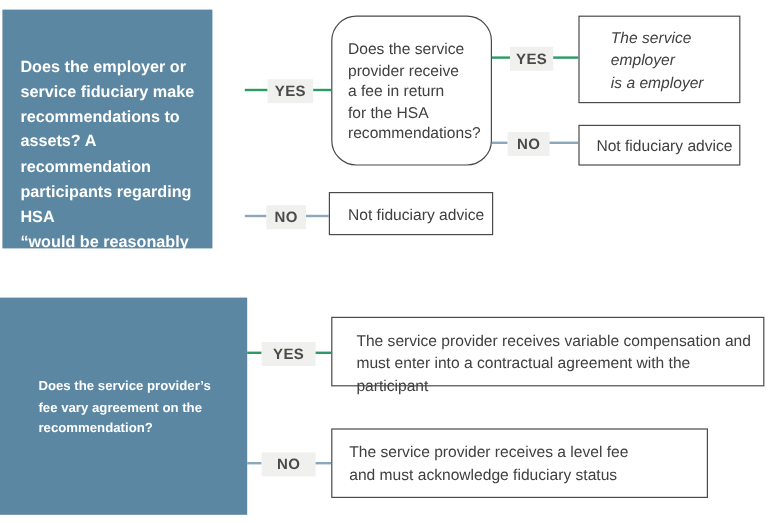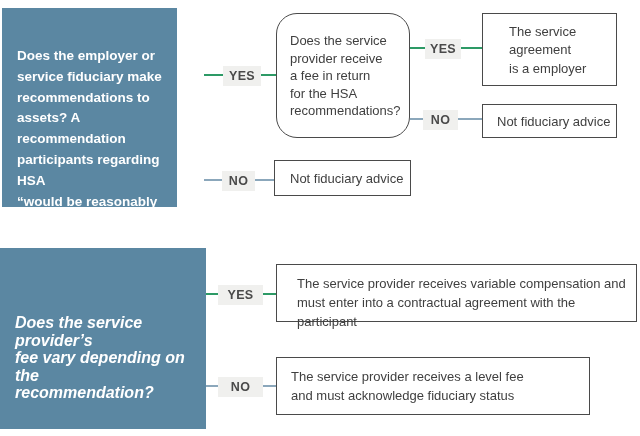--- a/index.html
+++ b/index.html
@@ -11,30 +11,30 @@
   
   .panel{
     position:absolute;
     background:var(--panel-blue,#5b87a2);
     color:var(--panel-text,#ffffff);
     font-weight:bold;
   }
   #panel1{left:2px;top:8px;width:175px;height:199px;}
   #panel1 .panel-text{padding:38px 6px 0 15px;font-size:13.5px;line-height:20.8px;}
   #panel2{left:0px;top:248px;width:206px;height:181px;}
-  #panel2 .panel-text{padding:66px 6px 0 15px;font-size:16px;line-height:17.5px;font-style:italic;}
+  #panel2 .panel-text{padding:66px 6px 0 32px;font-size:11px;line-height:17.5px;}
 
   
   .wbox{
     position:absolute;box-sizing:border-box;background:#ffffff;
     border:1.5px solid var(--box-border,#4a4a4a);
     color:var(--box-text,#3f3f3f);font-size:13px;
   }
   #qbox{left:276px;top:13px;width:134px;height:125px;padding:18px 8px 0 13px;line-height:17.6px;border-radius:21px;}
-  #fidbox{left:482px;top:13px;width:135px;height:73px;padding:9px 6px 0 26px;line-height:18.3px;}
+  #fidbox{left:482px;top:13px;width:135px;height:73px;padding:9px 6px 0 26px;line-height:18.3px;font-style:italic;}
   #nfbox1{left:482px;top:104px;width:135px;height:34px;display:flex;align-items:center;padding-left:14px;}
   #nfbox2{left:274px;top:160px;width:137px;height:36px;display:flex;align-items:center;padding-left:15px;}
   #varbox{left:276px;top:264px;width:361px;height:58px;padding:9px 8px 0 20px;line-height:19px;}
   #lvlbox{left:276px;top:357px;width:314px;height:58px;padding:9px 8px 0 14px;line-height:19px;}
 
   
   .tag{
     position:absolute;height:20px;
     background:var(--label-bg,#f0f0ee);
     color:var(--label-text,#4a4a4a);
@@ -93,21 +93,21 @@
     <div>for the HSA</div>
     <div>recommendations?</div>
   </div>
 
   <div class="conn green" id="c3"></div>
   <div class="tag" id="yes2">YES</div>
   <div class="conn green" id="c4"></div>
 
   <div class="wbox" id="fidbox">
     <div>The service</div>
-    <div>agreement</div>
+    <div>employer</div>
     <div>is a employer</div>
   </div>
 
   <div class="conn blue" id="c5"></div>
   <div class="tag" id="no2">NO</div>
   <div class="conn blue" id="c6"></div>
 
   <div class="wbox" id="nfbox1">
     <span>Not fiduciary advice</span>
   </div>
@@ -116,21 +116,21 @@
   <div class="tag" id="no1">NO</div>
   <div class="conn blue" id="c8"></div>
 
   <div class="wbox" id="nfbox2">
     <span>Not fiduciary advice</span>
   </div>
 
   <div class="panel" id="panel2">
     <div class="panel-text">
       <div>Does the service provider’s</div>
-      <div>fee vary depending on the</div>
+      <div>fee vary agreement on the</div>
       <div>recommendation?</div>
     </div>
   </div>
 
   <div class="conn green" id="c9"></div>
   <div class="tag" id="yes3">YES</div>
   <div class="conn green" id="c10"></div>
 
   <div class="wbox" id="varbox">
     <div>The service provider receives variable compensation and</div>

